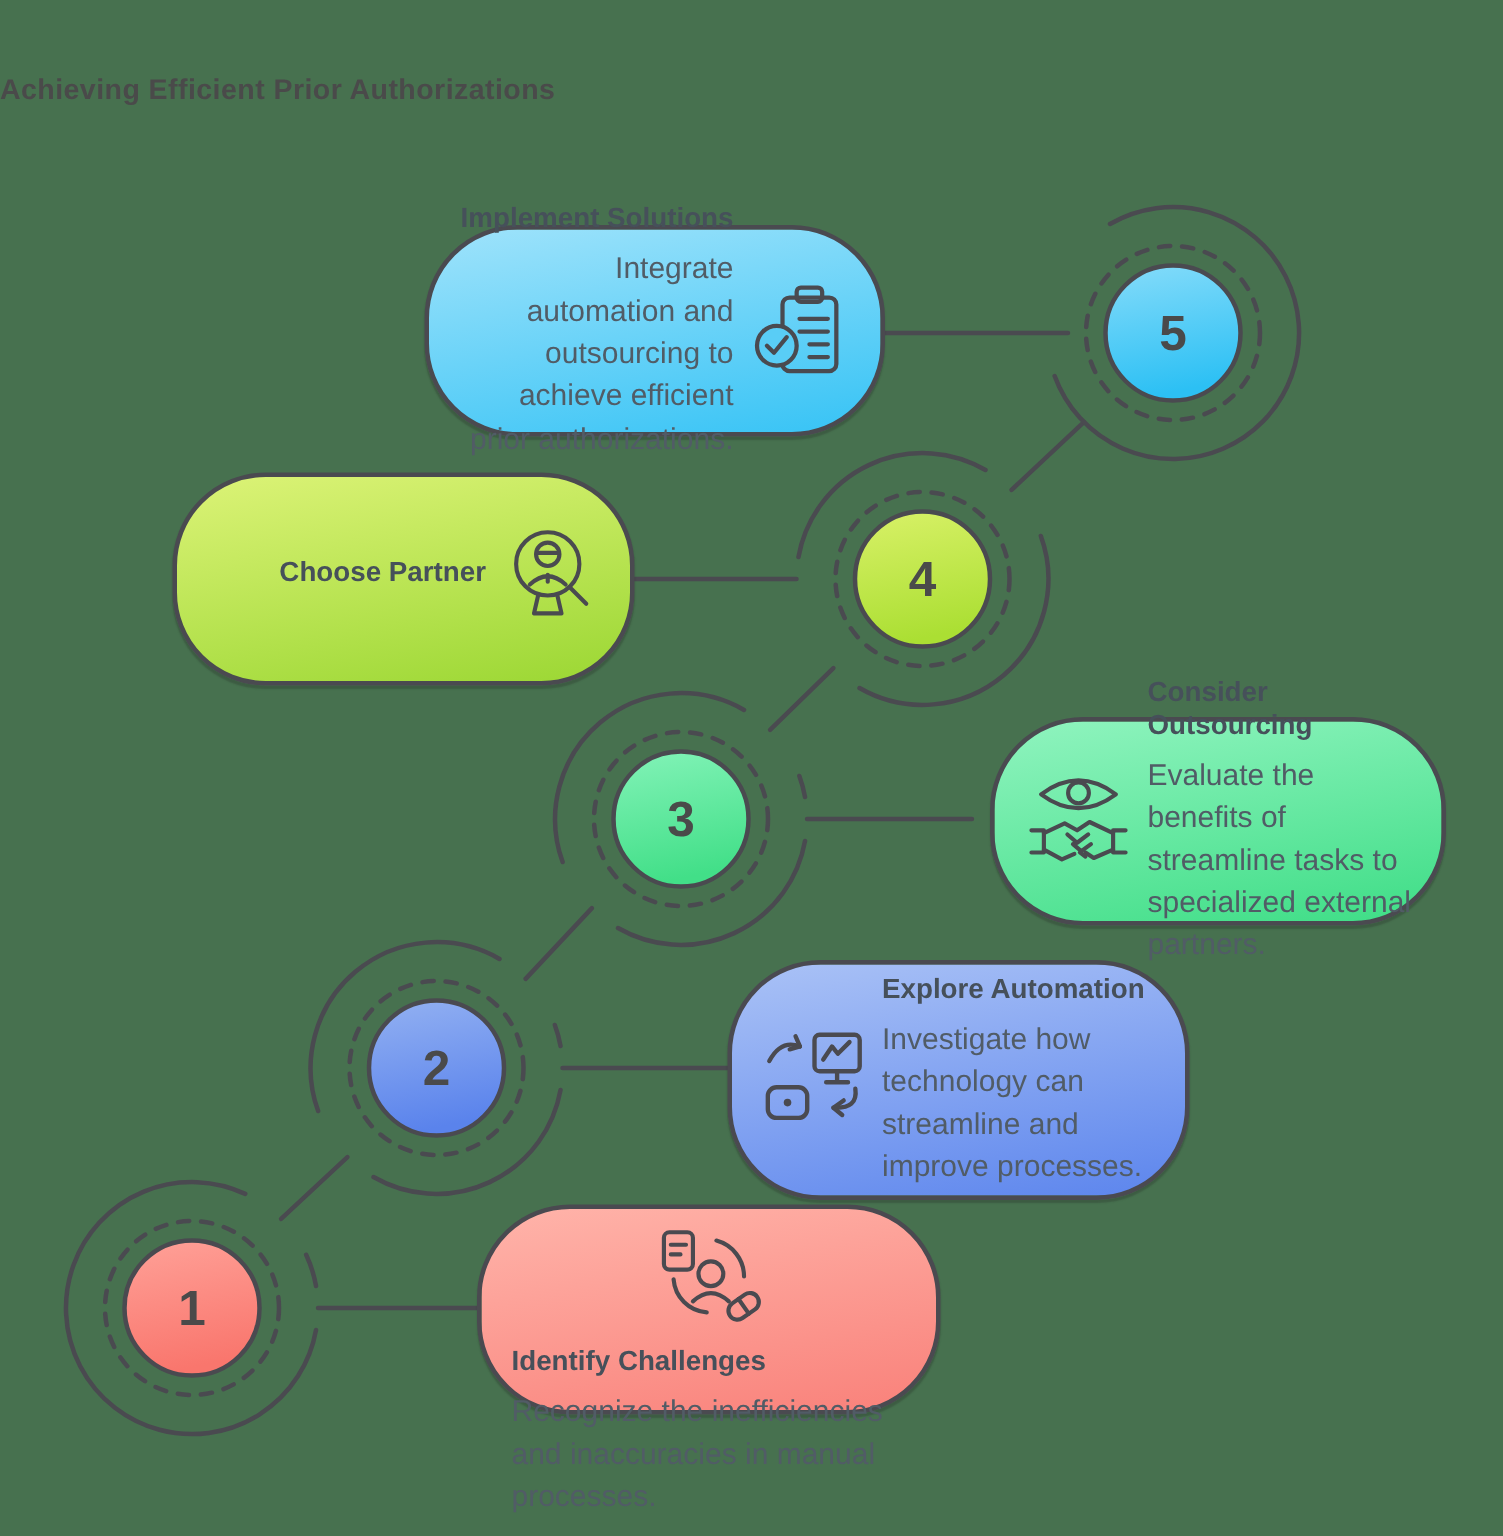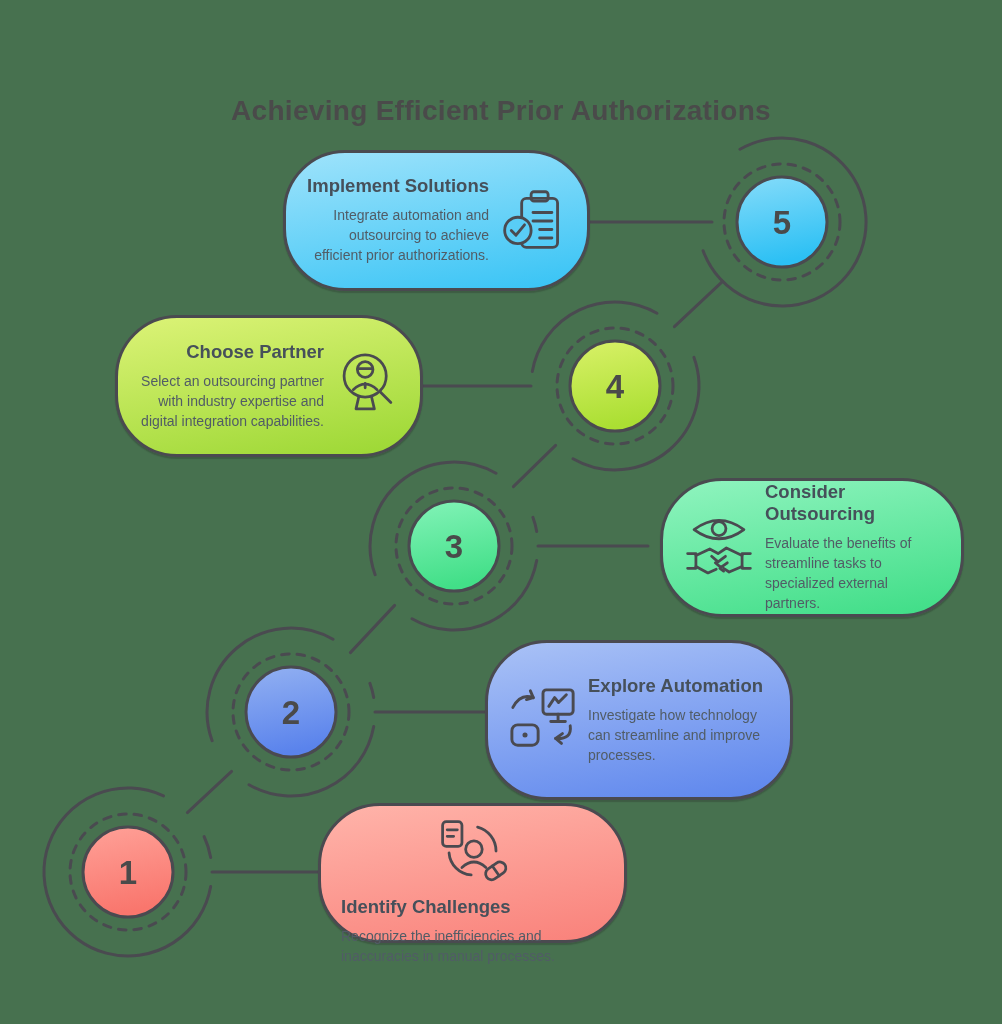--- a/index.html
+++ b/index.html
@@ -4,35 +4,34 @@
 <style>
   html,body{margin:0;padding:0;}
   body{
     width:1002px;height:1024px;position:relative;overflow:hidden;
     background:#47714f;
     font-family:"Liberation Sans", sans-serif;
   }
   .canvas{position:absolute;inset:0;}
   .title{
     position:absolute;top:50px;left:0;width:100%;
-    text-align:center;font-size:28px;font-weight:bold;color:#4a4a4a;
+    text-align:left;font-size:19px;font-weight:bold;color:#4a4a4a;
     letter-spacing:.3px;
-    margin-top:45px;
   }
   svg.layer{position:absolute;left:0;top:0;z-index:1;}
   .card{
     position:absolute;z-index:2;box-sizing:border-box;
     border:3px solid #4a4a50;border-radius:62px;
     display:flex;align-items:center;gap:10px;
     padding:10px 20px;
     box-shadow:0 2px 1px rgba(30,30,30,.25);
   }
   .card .txt{flex:1;}
   .card h2{margin:0 0 10px 0;font-size:18.5px;color:#46505a;line-height:1.15;}
-  .card p{margin:0;font-size:14px;line-height:1.42;color:#515c66;}
+  .card p{margin:0;font-size:20px;line-height:1.42;color:#515c66;}
   .card .ic{flex:0 0 auto;display:flex;align-items:center;justify-content:center;}
   .card.right-icon .txt{text-align:right;}
   .card.left-icon .txt{text-align:left;}
   .card5{left:283px;top:150px;width:307px;height:141px;background:linear-gradient(170deg,#9fe3fb 0%,#36c3f5 100%);}
   .card4{left:115px;top:315px;width:308px;height:142px;background:linear-gradient(170deg,#dcf377 0%,#9bd733 100%);}
   .card3{left:660px;top:478px;width:304px;height:139px;background:linear-gradient(170deg,#90f4bf 0%,#3edd86 100%);}
   .card2{left:485px;top:640px;width:308px;height:160px;background:linear-gradient(170deg,#aac2f6 0%,#5c85ed 100%);}
   .card1{left:318px;top:803px;width:309px;height:140px;background:linear-gradient(170deg,#ffb4aa 0%,#f9817a 100%);flex-direction:column;}
   .ink{stroke:#4a4a50;fill:none;stroke-width:3;stroke-linecap:round;stroke-linejoin:round;}
 </style>
@@ -129,21 +128,20 @@
           <circle cx="20" cy="46" r="14" fill="#59cdf6"></circle>
           <path d="M13 46 l5 5 9 -11"></path>
         </g>
       </svg>
     </div>
   </div>
 
   <div class="card card4 right-icon">
     <div class="txt">
       <h2>Choose Partner</h2>
-      <p>Select an outsourcing partner with industry expertise and digital integration capabilities.</p>
     </div>
     <div class="ic">
       <svg width="66" height="72" viewBox="0 0 72 78">
         <g class="ink" stroke-width="3.2">
           <circle cx="34" cy="28" r="23"></circle>
           <circle cx="34" cy="21" r="8.5"></circle>
           <path d="M26 20 L42 20"></path>
           <path d="M21 43 q13 -12 26 0"></path>
           <path d="M34 36 v5"></path>
           <path d="M50 45 L62 57"></path>

